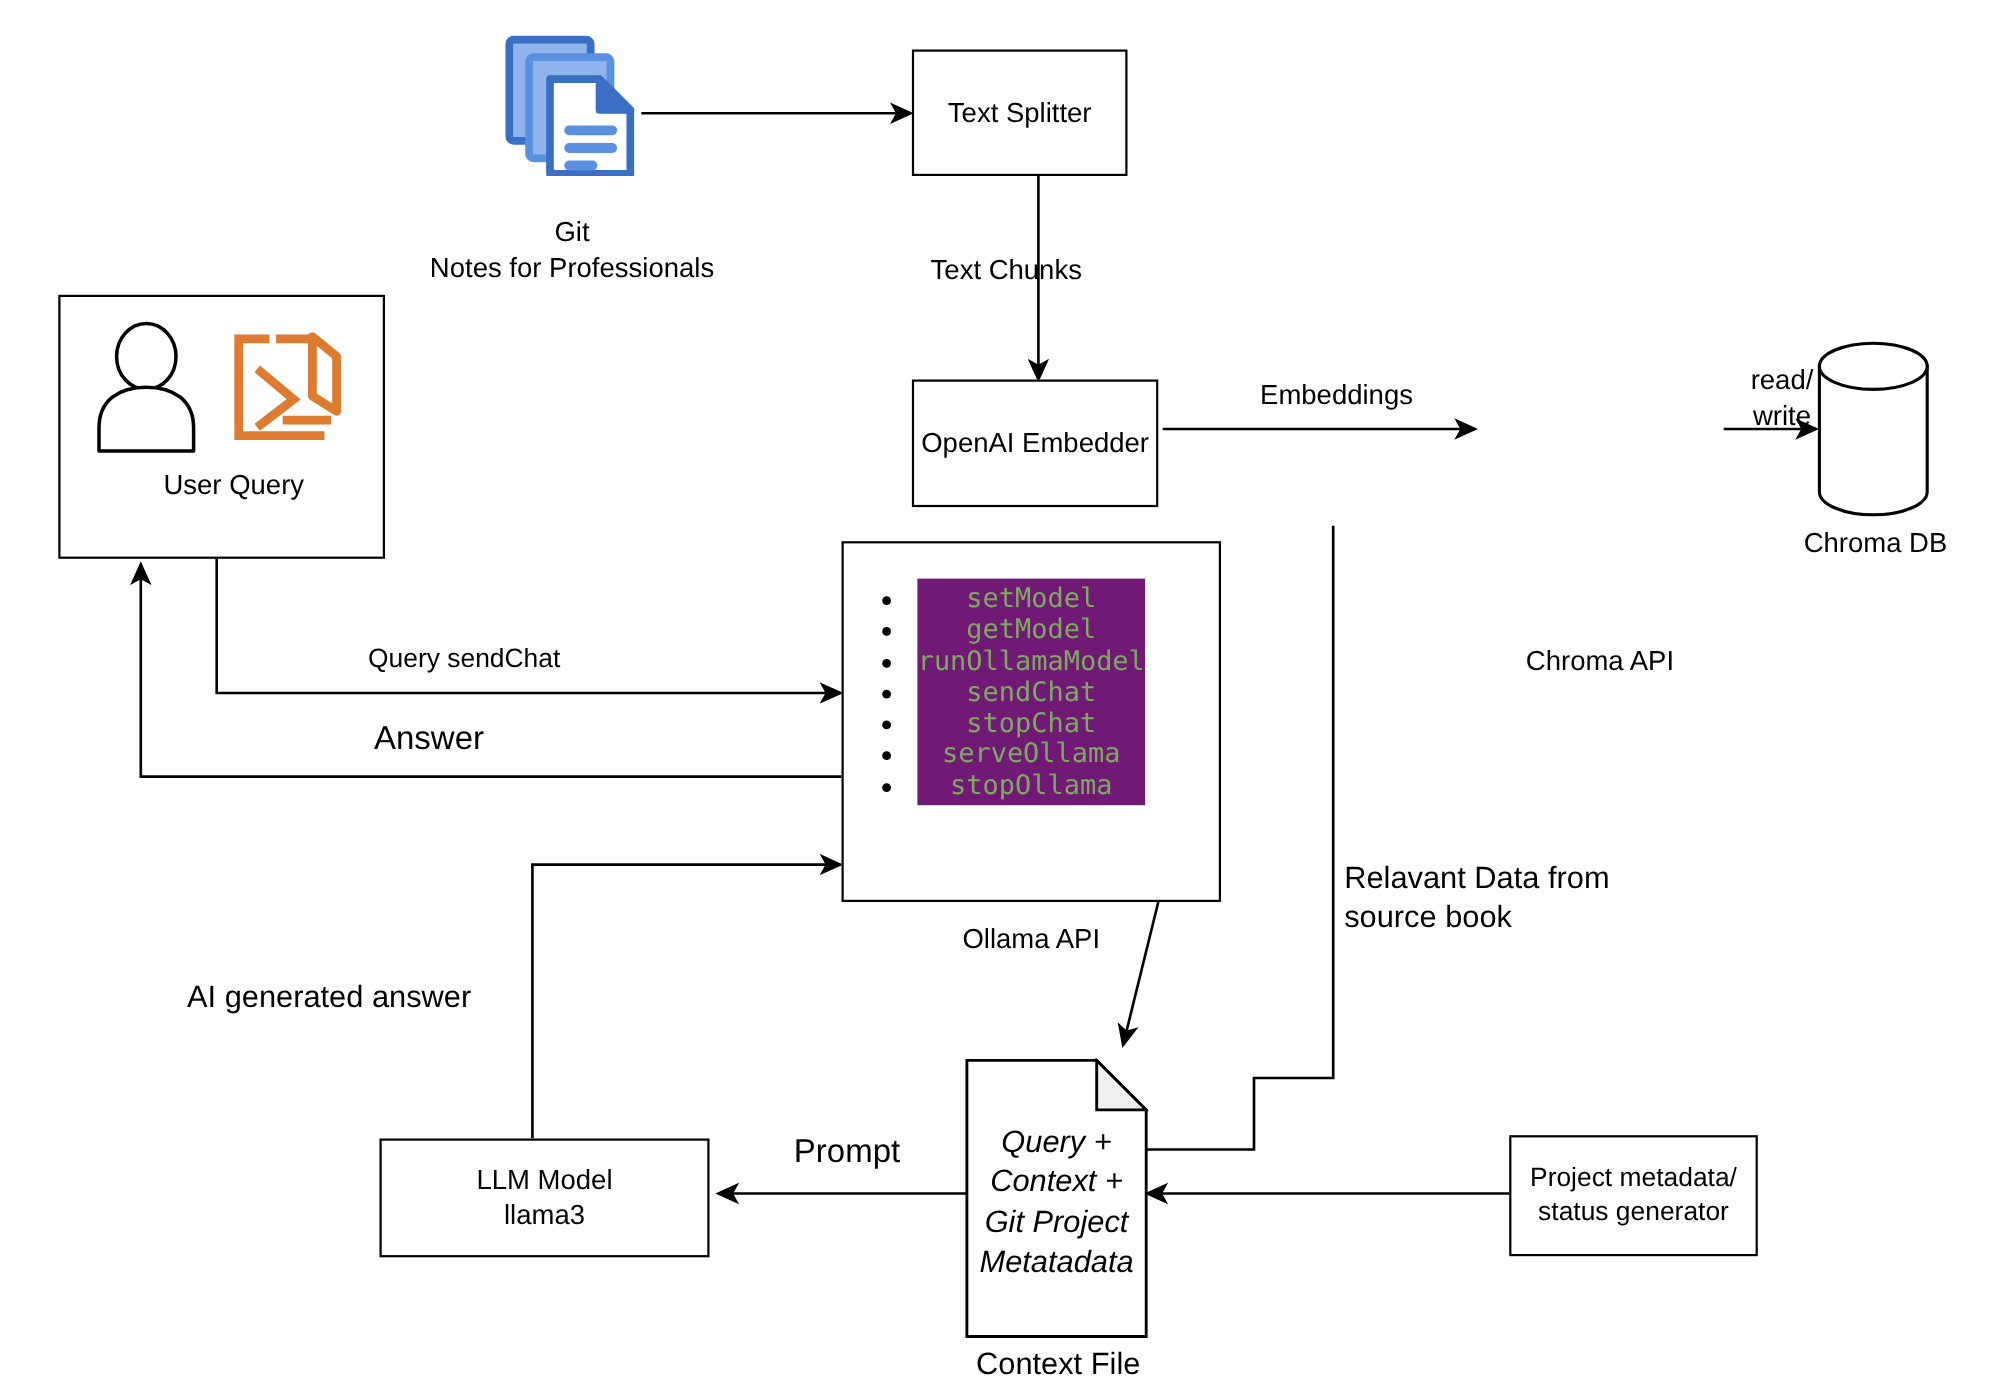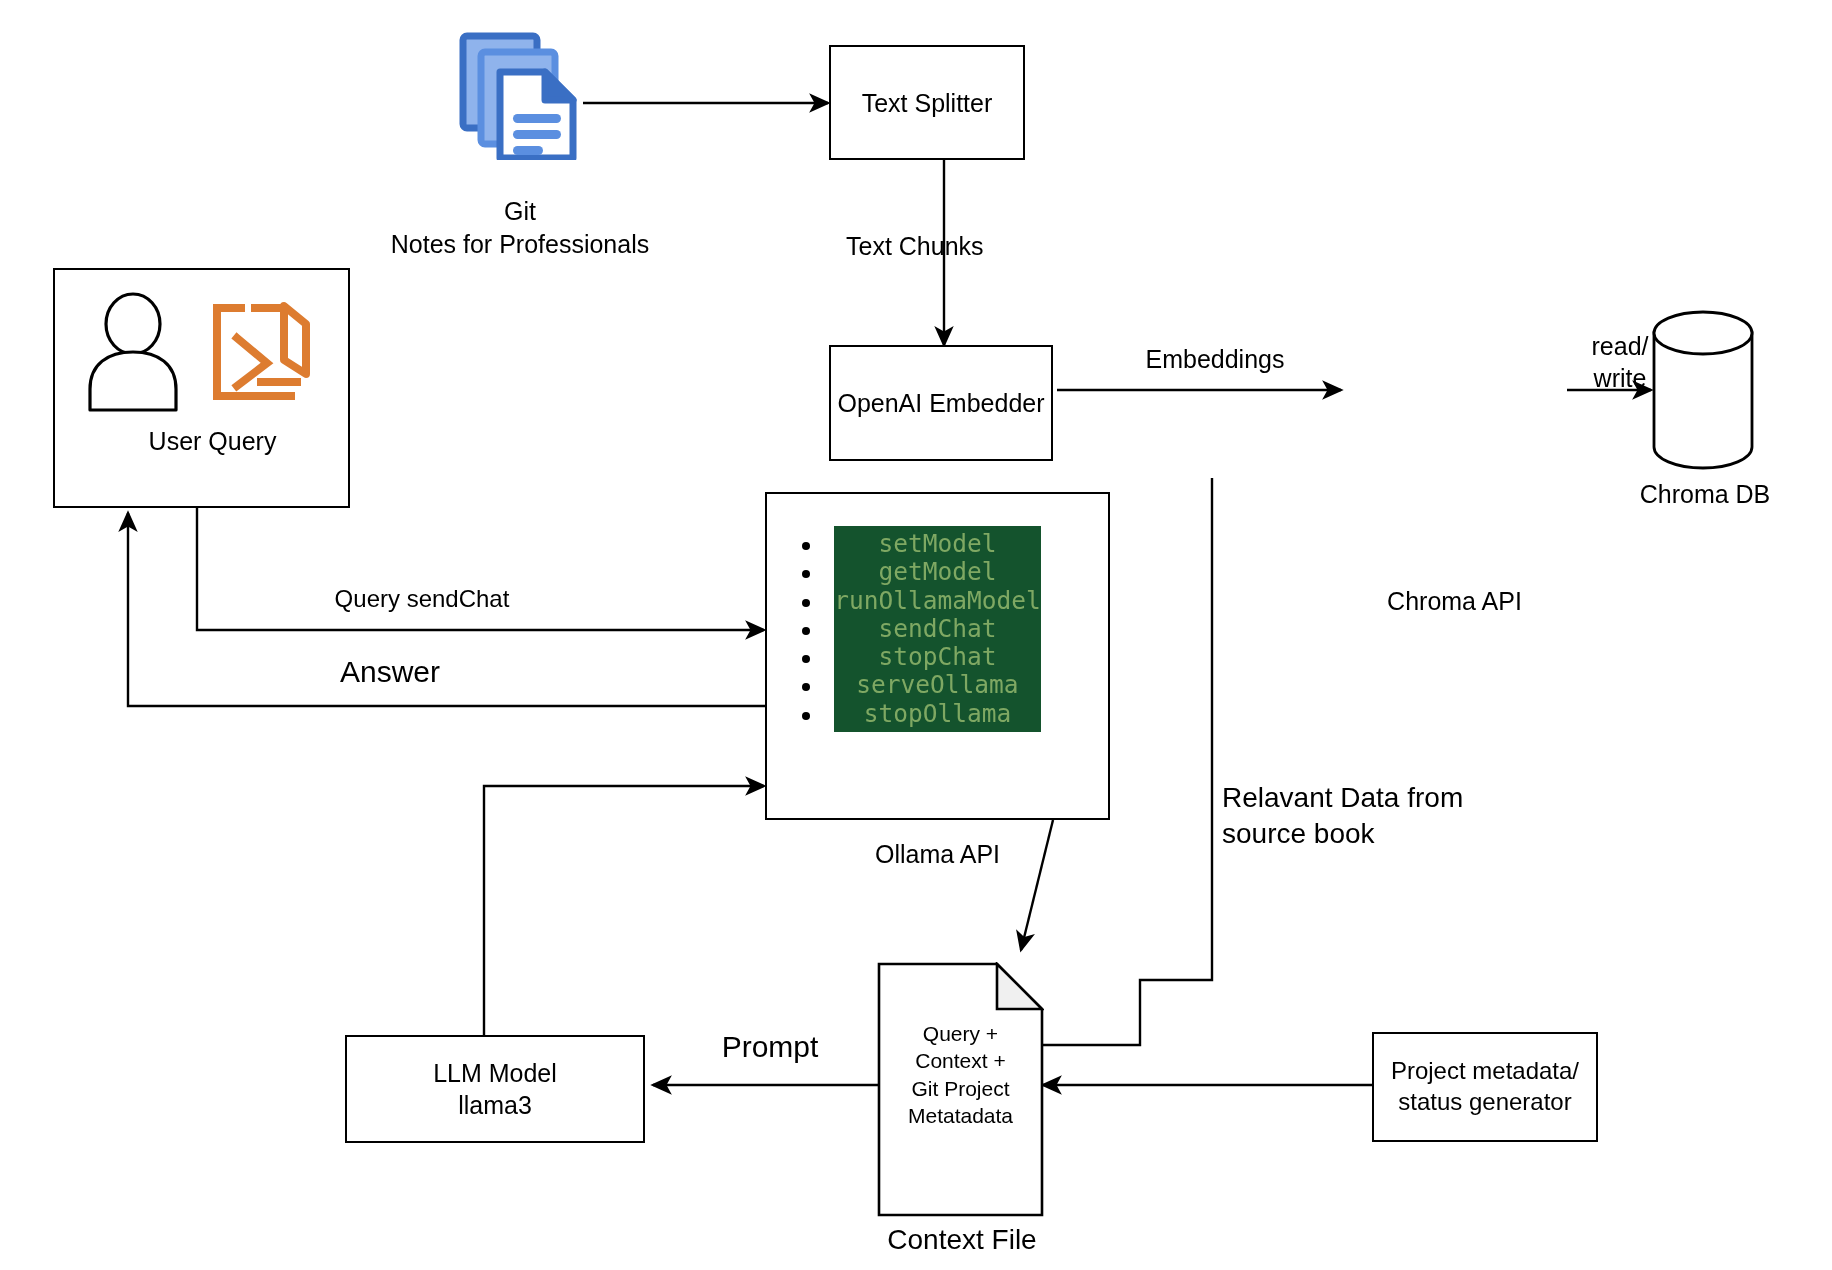--- a/index.html
+++ b/index.html
@@ -80,21 +80,21 @@
     width: 8px;
     height: 8px;
     border-radius: 50%;
     background: #000000;
   }
   
   .code-wrap {
     position: relative;
   }
   .code-block {
-    background: #14532d;
+    background: #701a75;
     padding: 4px 0 4px 0;
     display: inline-block;
   }
   .code-list {
     list-style: none;
     margin: 0;
     padding: 0;
   }
   .code-list li {
     position: relative;
@@ -229,21 +229,21 @@
     </div>
   </div>
   <div class="caption" style="left:765px; top:838px; width:345px;text-align:center;">Ollama API</div>
 
   <div class="node" style="left:877px; top:962px; width:167px; height:255px;">
     <svg width="167" height="255" viewBox="0 0 167 255" xmlns="http://www.w3.org/2000/svg">
       <path d="M 2 2 L 120 2 L 165 47 L 165 253 L 2 253 Z" fill="#ffffff" stroke="#000000" stroke-width="2.6" stroke-linejoin="miter"></path>
       <path d="M 120 2 L 165 47 L 120 47 Z" fill="#F0F0F0" stroke="#000000" stroke-width="2.6" stroke-linejoin="miter"></path>
     </svg>
     <div style="position:absolute; left:0; right:0; top:58px; text-align:center;">
-      <span class="node-label" style="font-size:21px; line-height:1.3;">Query +
+      <span class="node-label" style="font-size:28px; line-height:1.3;font-style:italic;">Query +
 Context +
 Git Project
 Metatadata</span>
     </div>
   </div>
   <div class="caption" style="left:857px; top:1222px; width:210px; font-size:28px;">Context File</div>
 
   <div class="node rect-node" style="left:345px; top:1035px; width:300px; height:108px;">
     <span class="node-label">LLM Model
 llama3</span>
@@ -258,19 +258,20 @@
 
   <div class="edge-label" style="left:1090px; top:345px; width:250px; font-size:25px;">Embeddings</div>
 
   <div class="edge-label" style="left:1570px; top:330px; width:100px; font-size:25px; line-height:1.28;">read/
 write</div>
 
   <div class="edge-label" style="left:252px; top:585px; width:340px; font-size:24px; text-align:center;">Query    sendChat</div>
 
   <div class="edge-label" style="left:290px; top:655px; width:200px; font-size:30px;">Answer</div>
 
+  <div class="edge-label" style="left:170px; top:890px; width:300px; font-size:28px; text-align:left;">AI generated answer</div>
 
   <div class="edge-label" style="left:1222px; top:780px; width:300px; font-size:28px; line-height:1.3; text-align:left;">Relavant Data from
 source book</div>
 
   <div class="edge-label" style="left:680px; top:1030px; width:180px; font-size:30px;">Prompt</div>
 
 </div>
 
 </body></html>

